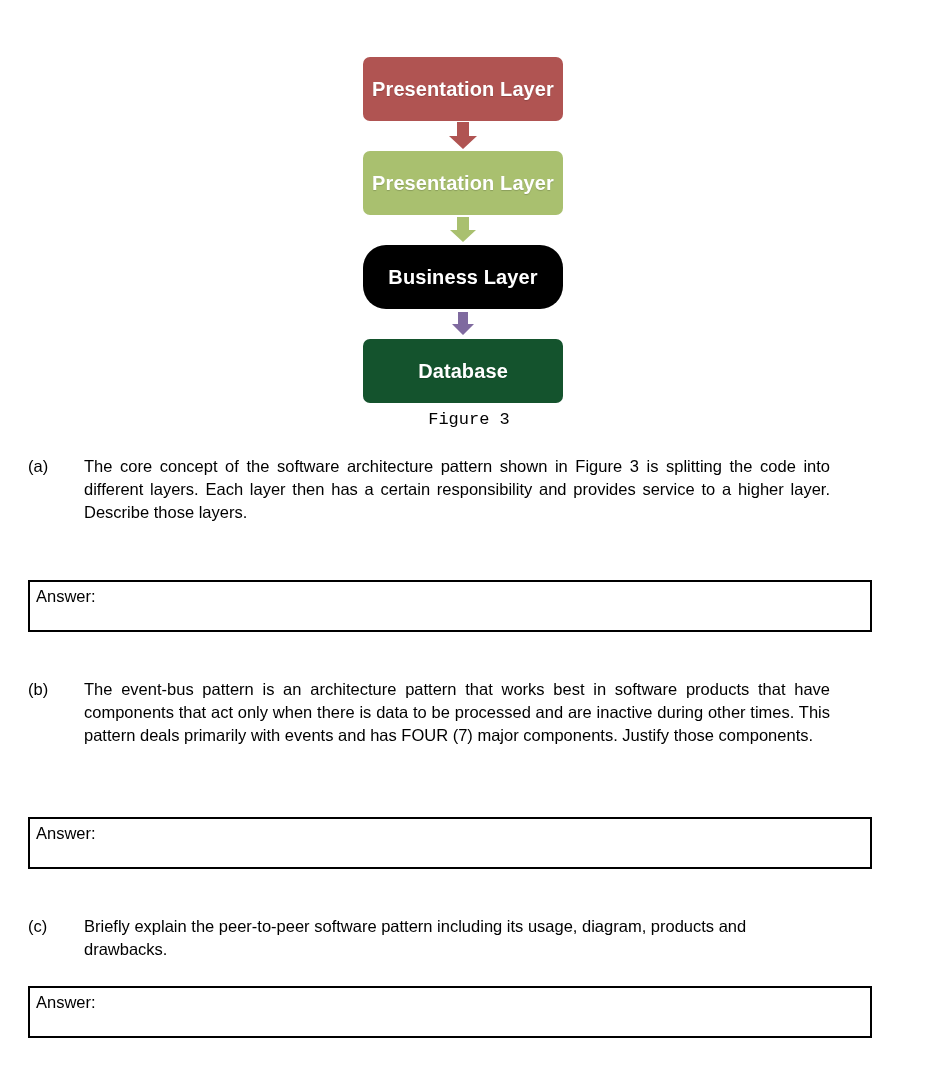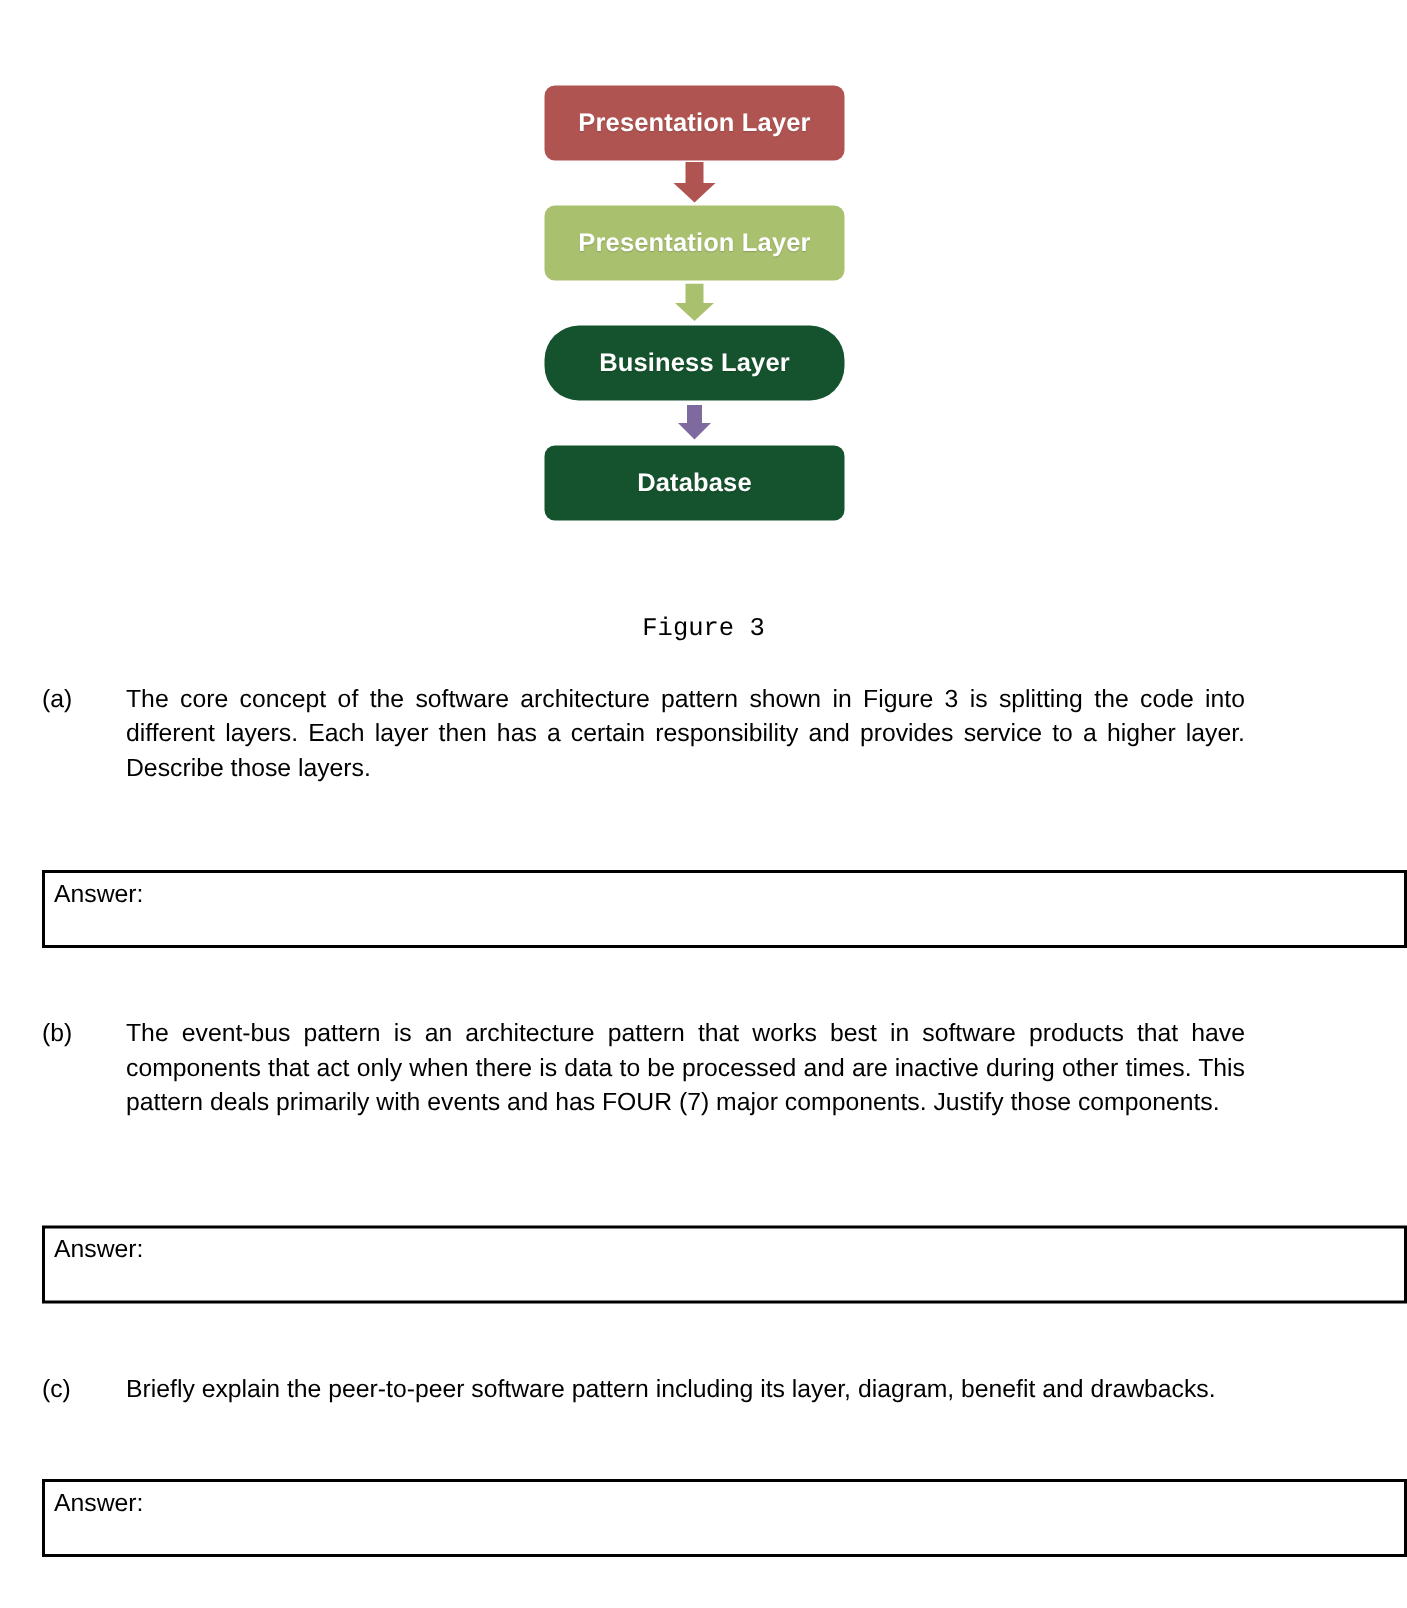--- a/index.html
+++ b/index.html
@@ -25,35 +25,35 @@
     height: 440px;
   }
   .layer-stack {
     position: absolute;
     left: 363px;
     top: 57px;
     width: 200px;
   }
   .layer-box {
     width: 200px;
-    height: 50px;
+    height: 64px;
     border-radius: 7px;
     display: flex;
     align-items: center;
     justify-content: center;
     box-sizing: border-box;
     color: #ffffff;
-    font-size: 17px;
+    font-size: 20px;
     font-weight: bold;
     letter-spacing: 0.1px;
     text-shadow: 0 1px 1px rgba(0,0,0,0.18);
   }
   .layer-box.presentation { background: #b05452; }
   .layer-box.application  { background: #a9c06f; }
-  .layer-box.business     { background: #14532d; border-radius: 23px; }
+  .layer-box.business     { background: #000000; border-radius: 23px; }
   .layer-box.database     { background: #14532d; }
 
   .arrow-wrap {
     height: 30px;
     display: flex;
     align-items: center;
     justify-content: center;
   }
   .arrow-wrap svg { display: block; }
 
@@ -94,21 +94,21 @@
   .q-text.no-justify { text-align: left; }
 
   #question-a { top: 455px; }
   #question-b { top: 678px; }
   #question-c { top: 915px; }
 
   
   .answer-box {
     position: absolute;
     left: 28px;
-    width: 910px;
+    width: 844px;
     height: 52px;
     border: 2px solid #000000;
     box-sizing: border-box;
     background: #ffffff;
   }
   .answer-label {
     position: absolute;
     left: 6px;
     top: 4px;
     font-size: 16.5px;
@@ -178,18 +178,18 @@
   <div class="q-label">(b)</div>
   <div class="q-text">The event-bus pattern is an architecture pattern that works best in software products that have components that act only when there is data to be processed and are inactive during other times. This pattern deals primarily with events and has FOUR (7) major components. Justify those components.</div>
 </div>
 
 <div class="answer-box" id="answer-box-b">
   <span class="answer-label">Answer:</span>
 </div>
 
 <div class="question" id="question-c">
   <div class="q-label">(c)</div>
-  <div class="q-text no-justify">Briefly explain the peer-to-peer software pattern including its layer, diagram, benefit and drawbacks.</div>
+  <div class="q-text no-justify">Briefly explain the peer-to-peer software pattern including its usage, diagram, products and drawbacks.</div>
 </div>
 
 <div class="answer-box" id="answer-box-c">
   <span class="answer-label">Answer:</span>
 </div>
 
 </body></html>

